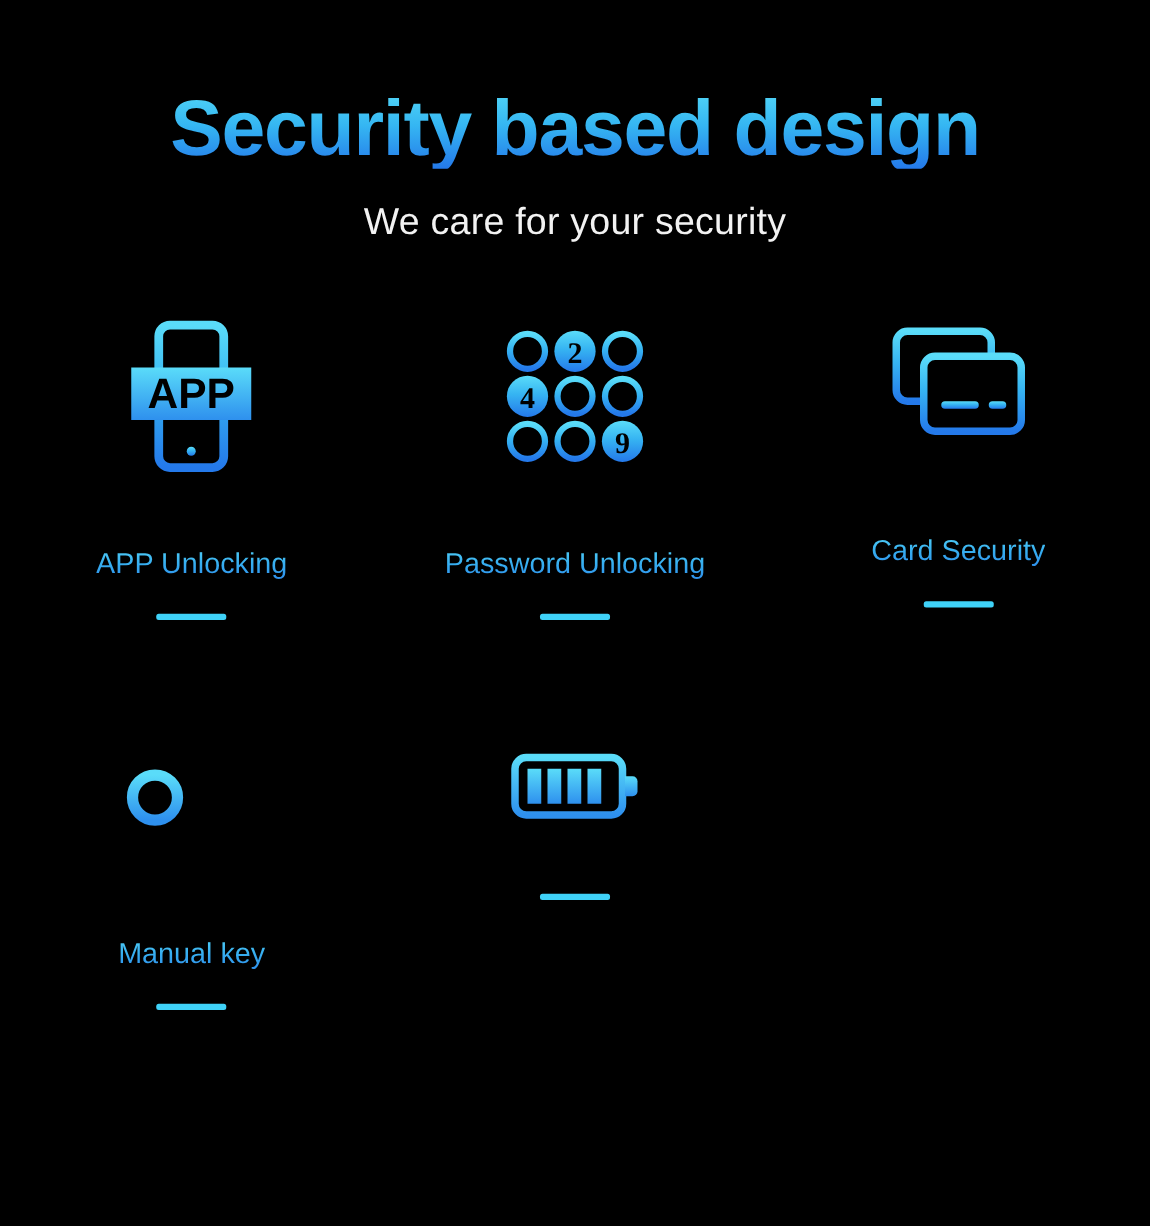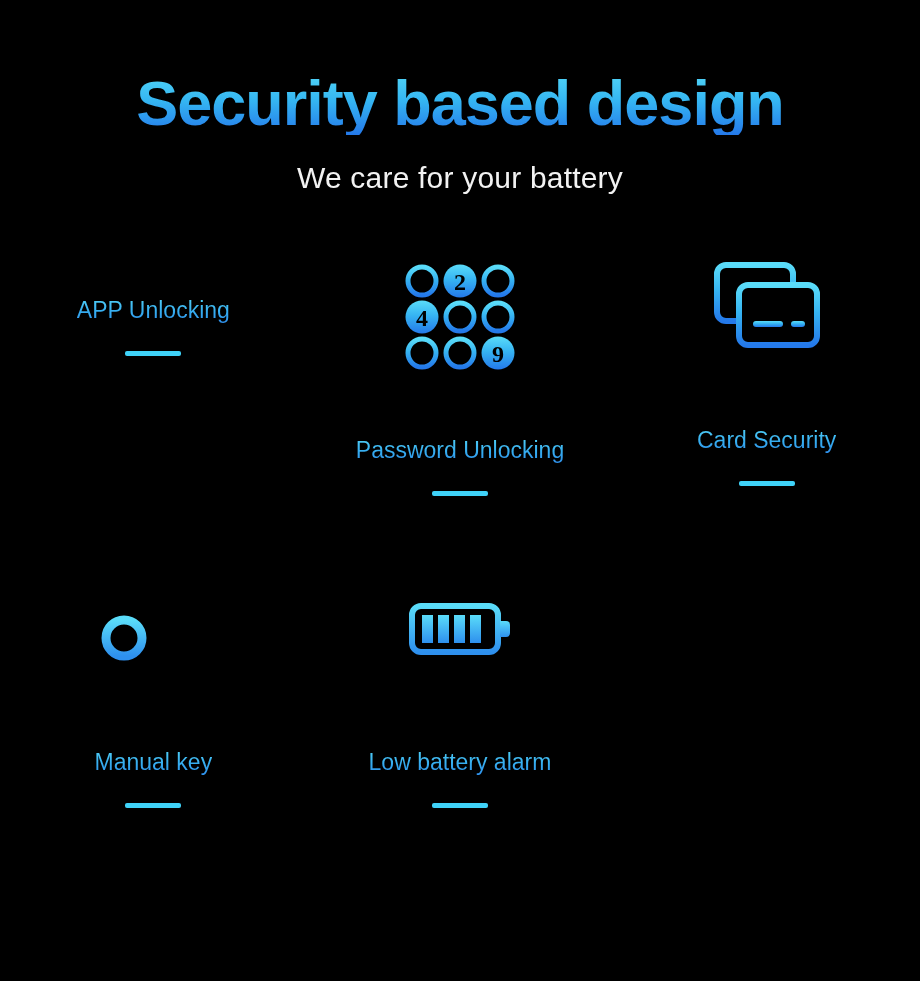--- a/index.html
+++ b/index.html
@@ -133,27 +133,35 @@
         <stop offset="0%" stop-color="#5ADCF9"></stop>
         <stop offset="100%" stop-color="#2E90EE"></stop>
       </linearGradient>
     </defs>
   </svg>
 
   <header class="header">
     <div class="title-block">
       <span class="title-line title-line-1">Security based design</span>
     </div>
-    <p class="subtitle">We care for your battery</p>
+    <p class="subtitle">We care for your security</p>
   </header>
 
   <section class="grid">
 
 
     <div class="cell row1">
+      <div class="icon-wrap">
+        <svg width="104" height="122" viewBox="0 0 104 122">
+          <rect x="26" y="4" width="52" height="114" rx="9" ry="9" fill="none" stroke="url(#gradV)" stroke-width="7"></rect>
+          <circle cx="52" cy="105" r="3.6" fill="url(#gradV)"></circle>
+          <rect x="4" y="38" width="96" height="42" fill="url(#gradV2)"></rect>
+          <text x="52" y="70" text-anchor="middle" font-family="'Liberation Sans', sans-serif" font-size="34" font-weight="700" fill="#000000">APP</text>
+        </svg>
+      </div>
       <div class="cell-label">APP Unlocking</div>
       <div class="cell-rule"></div>
     </div>
 
     <div class="cell row1">
       <div class="icon-wrap">
         <svg width="112" height="108" viewBox="0 0 112 108">
 
           <circle cx="18" cy="18" r="14" fill="none" stroke="url(#gradV)" stroke-width="5"></circle>
           <circle cx="56" cy="18" r="16.5" fill="url(#gradV)"></circle>
@@ -206,18 +214,17 @@
       <div class="icon-wrap">
         <svg width="104" height="58" viewBox="0 0 104 58">
           <rect x="4" y="6" width="86" height="46" rx="9" ry="9" fill="none" stroke="url(#gradV2)" stroke-width="6"></rect>
           <path d="M92 21 h6 a4 4 0 0 1 4 4 v8 a4 4 0 0 1 -4 4 h-6 z" fill="url(#gradV2)"></path>
           <rect x="14" y="15" width="11" height="28" fill="url(#gradV2)"></rect>
           <rect x="30" y="15" width="11" height="28" fill="url(#gradV2)"></rect>
           <rect x="46" y="15" width="11" height="28" fill="url(#gradV2)"></rect>
           <rect x="62" y="15" width="11" height="28" fill="url(#gradV2)"></rect>
         </svg>
       </div>
-      <div class="cell-label">Low battery alarm</div>
       <div class="cell-rule"></div>
     </div>
 
   </section>
 </div>
 
 </body></html>

